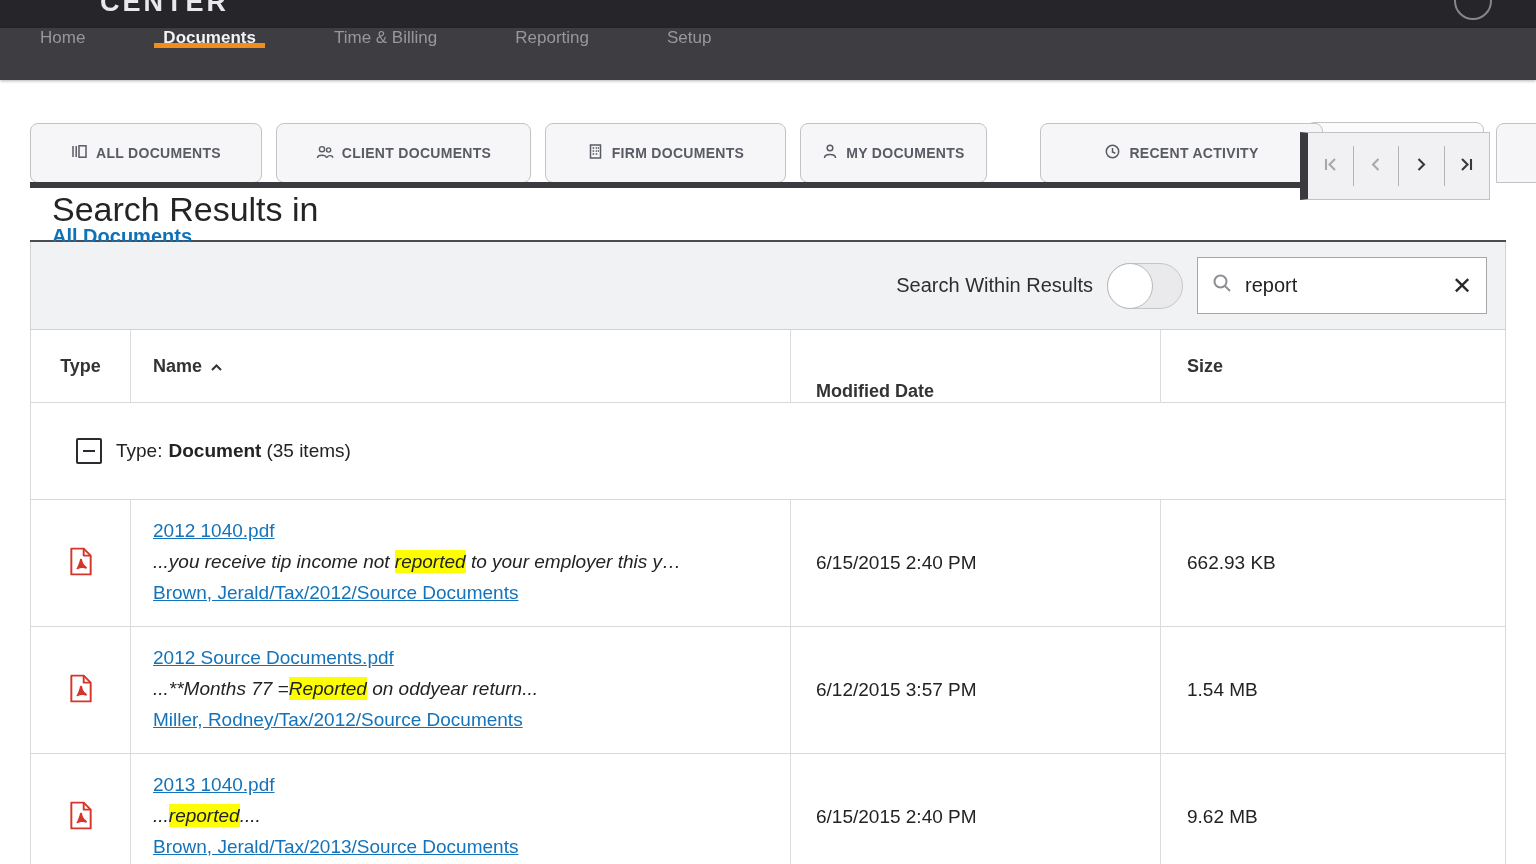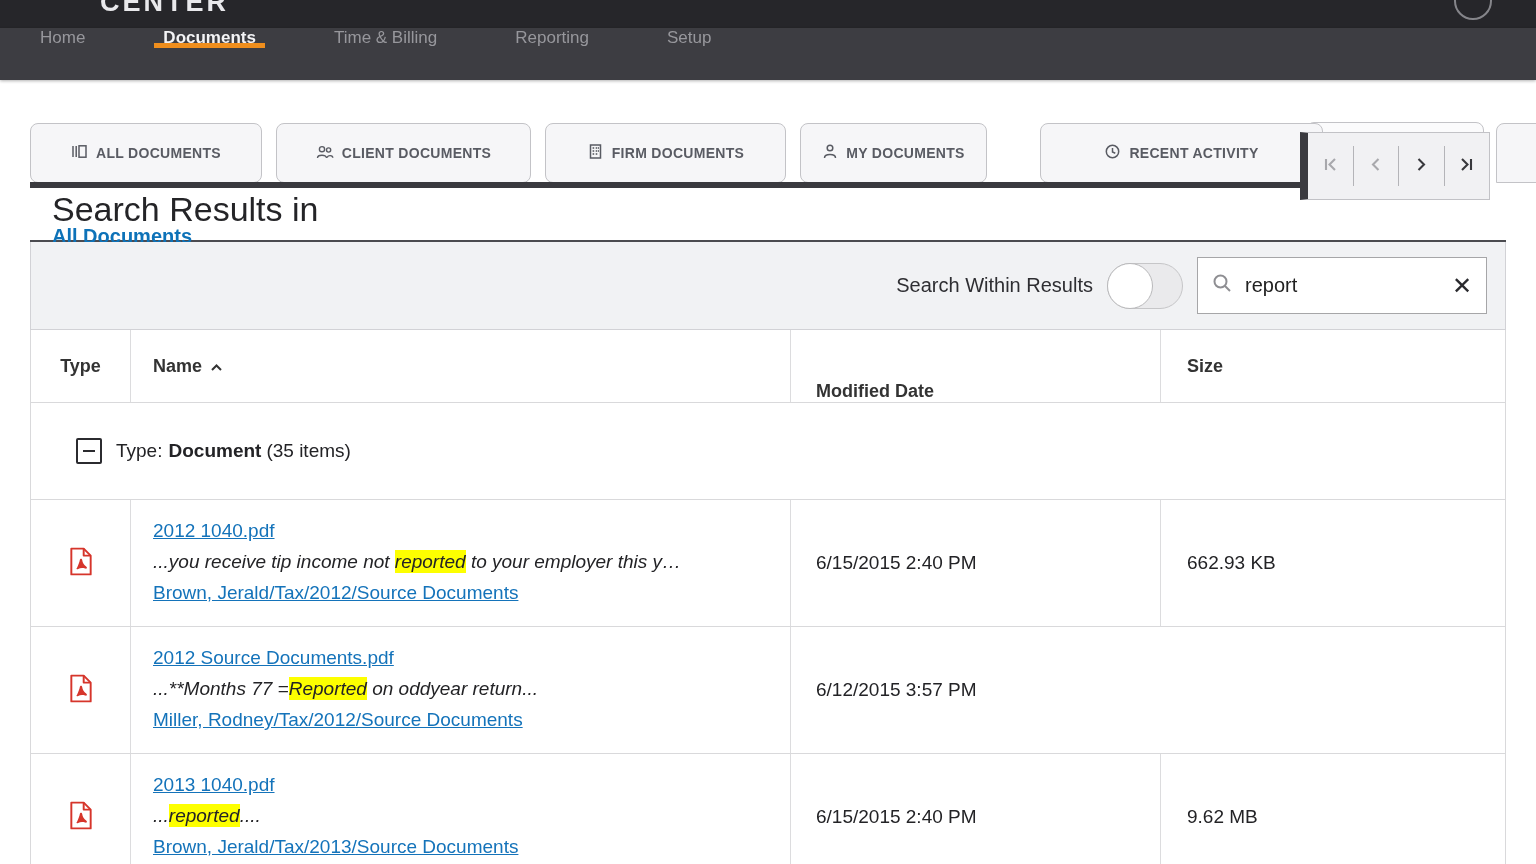--- a/index.html
+++ b/index.html
@@ -359,20 +359,21 @@
           <path d="M7.2 19.6 C8.6 16.9 9.6 14 9.9 12.2 C10.2 10.5 11.9 10.5 12.1 12.2 C12.4 14.6 13.9 17 15.8 18.2 C17.2 19.1 16.5 20.6 14.8 20.1 C12.7 19.4 10.2 19.5 8.4 20.4 C6.9 21.1 6.2 20.3 7.2 19.6 Z" fill="#d6352b"></path>
         </svg>
       </span>
     </div>
     <div class="cell c-name">
       <a class="file-link">2012 Source Documents.pdf</a>
       <div class="snippet"><span>...**Months 77 =</span><mark>Reported</mark><span> on oddyear return...</span></div>
       <a class="path-link">Miller, Rodney/Tax/2012/Source Documents</a>
     </div>
     <div class="cell c-mod">6/12/2015 3:57 PM</div>
+    <div class="cell c-size">1.54 MB</div>
   </div>
 
   <div class="trow tgrid">
     <div class="cell c-type">
       <span class="ico">
         <svg width="24" height="29" viewBox="0 0 22 27">
           <path d="M2 1.5 H13.5 L20 8 V25.5 H2 Z" fill="#ffffff" stroke="#d6352b" stroke-width="1.8" stroke-linejoin="round"></path>
           <path d="M13.5 1.5 V8 H20" fill="none" stroke="#d6352b" stroke-width="1.8" stroke-linejoin="round"></path>
           <path d="M7.2 19.6 C8.6 16.9 9.6 14 9.9 12.2 C10.2 10.5 11.9 10.5 12.1 12.2 C12.4 14.6 13.9 17 15.8 18.2 C17.2 19.1 16.5 20.6 14.8 20.1 C12.7 19.4 10.2 19.5 8.4 20.4 C6.9 21.1 6.2 20.3 7.2 19.6 Z" fill="#d6352b"></path>
         </svg>

